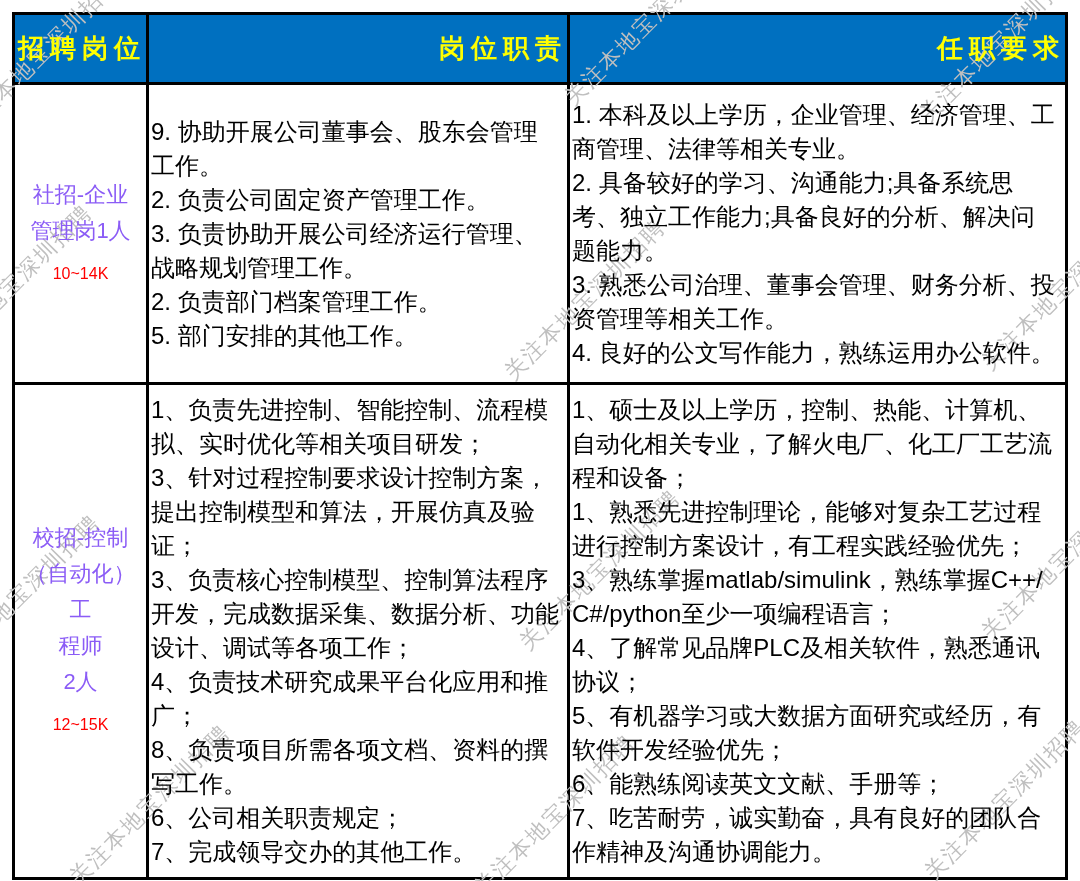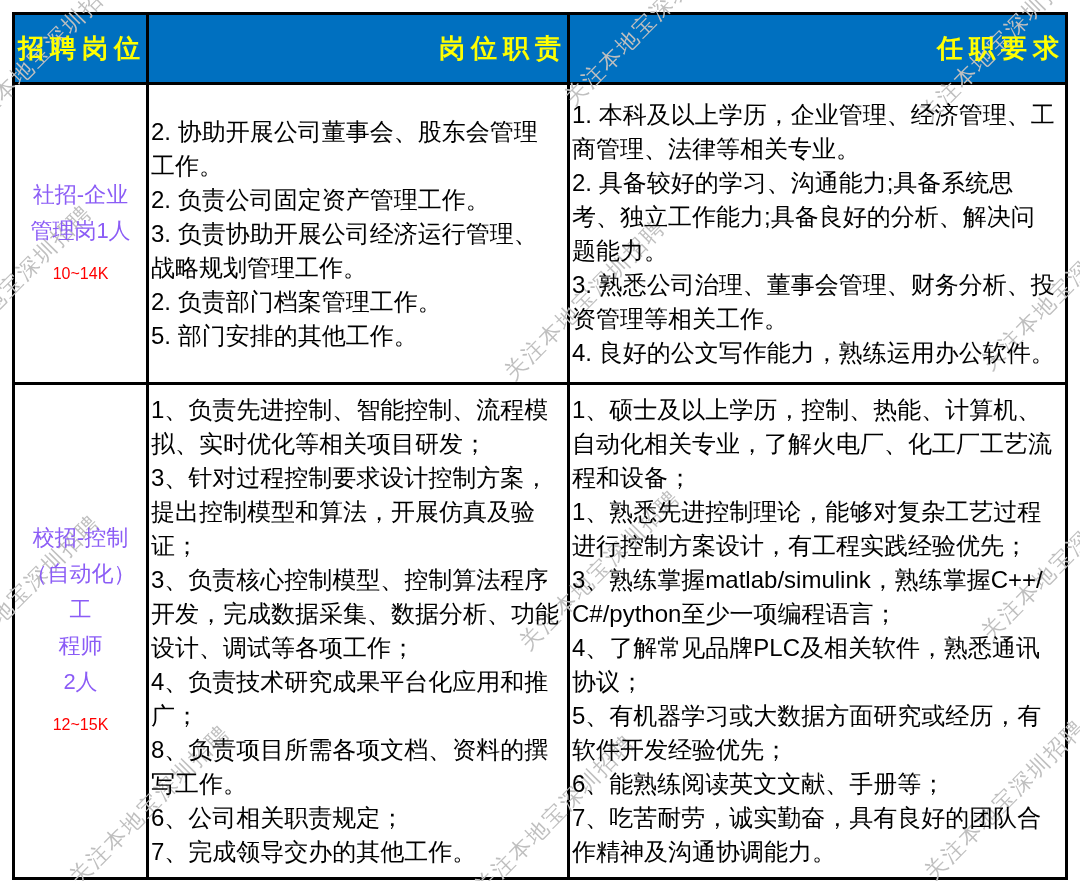--- a/index.html
+++ b/index.html
@@ -125,21 +125,21 @@
       <tr class="row-1">
         <td class="pos-cell">
           <div class="cc">
             <div class="pos-title">社招-企业
 管理岗1人</div>
             <div class="salary">10~14K</div>
           </div>
         </td>
         <td class="list-cell">
           <div class="cc">
-            <div class="li">2. 协助开展公司董事会、股东会管理工作。</div>
+            <div class="li">9. 协助开展公司董事会、股东会管理工作。</div>
             <div class="li">2. 负责公司固定资产管理工作。</div>
             <div class="li">3. 负责协助开展公司经济运行管理、战略规划管理工作。</div>
             <div class="li">2. 负责部门档案管理工作。</div>
             <div class="li">5. 部门安排的其他工作。</div>
           </div>
         </td>
         <td class="list-cell">
           <div class="cc">
             <div class="li">1. 本科及以上学历，企业管理、经济管理、工商管理、法律等相关专业。</div>
             <div class="li">2. 具备较好的学习、沟通能力;具备系统思考、独立工作能力;具备良好的分析、解决问题能力。</div>

